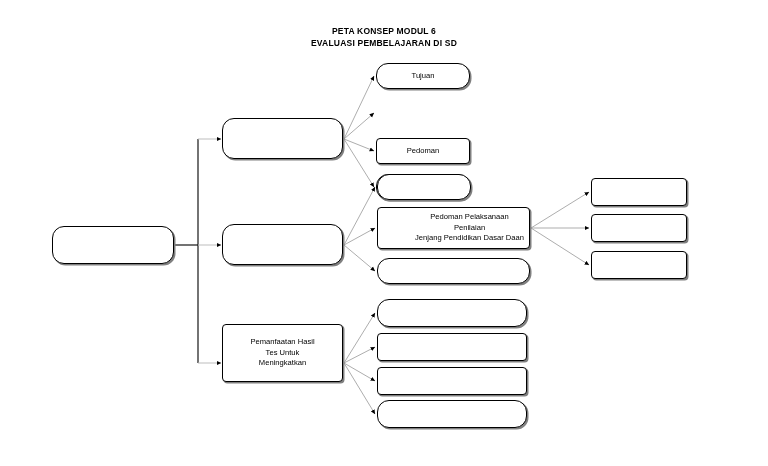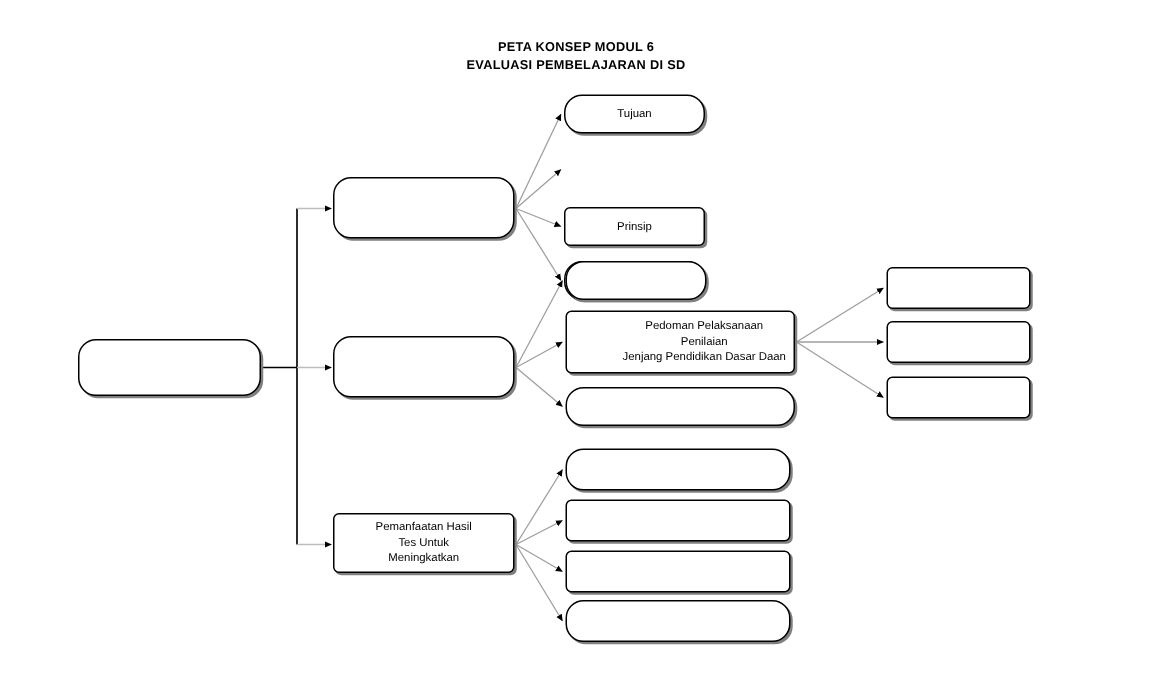--- a/index.html
+++ b/index.html
@@ -99,26 +99,26 @@
       <path d="M344,363 L375,347" stroke="#9e9e9e" stroke-width=".85" fill="none" marker-end="url(#ah)"></path>
       <path d="M344,363 L375,381" stroke="#9e9e9e" stroke-width=".85" fill="none" marker-end="url(#ah)"></path>
       <path d="M344,363 L375,414" stroke="#9e9e9e" stroke-width=".85" fill="none" marker-end="url(#ah)"></path>
     </g>
   </svg>
 
   <div class="node sq" style="left: 52px; top: 226px; width: 122px; height: 38px;"></div>
 
   <div class="node sq" style="left: 222px; top: 118px; width: 121px; height: 41px;"></div>
   <div class="node sq" style="left: 222px; top: 224px; width: 121px; height: 41px;"></div>
-  <div class="node" style="left: 222px; top: 342px; width: 121px; height: 40px;">Pemanfaatan Hasil
+  <div class="node" style="left: 222px; top: 324px; width: 121px; height: 58px;">Pemanfaatan Hasil
 Tes Untuk
 Meningkatkan</div>
 
   <div class="node sq" style="left: 376px; top: 63px; width: 94px; height: 26px;">Tujuan</div>
-  <div class="node" style="left: 376px; top: 138px; width: 94px; height: 26px;">Prinsip</div>
+  <div class="node" style="left: 376px; top: 138px; width: 94px; height: 26px;">Pedoman</div>
   <div class="node sq" style="left: 376px; top: 174px; width: 94px; height: 26px;"></div>
 
   <div class="node sq" style="left: 377px; top: 174px; width: 94px; height: 26px;"></div>
   <div class="node" style="left: 377px; top: 207px; width: 153px; height: 42px; padding-left: 36px;">Pedoman Pelaksanaan Penilaian
 Jenjang Pendidikan Dasar Daan</div>
   <div class="node sq" style="left: 377px; top: 258px; width: 153px; height: 26px;"></div>
 
   <div class="node" style="left: 591px; top: 178px; width: 96px; height: 28px;"></div>
   <div class="node" style="left: 591px; top: 214px; width: 96px; height: 28px;"></div>
   <div class="node" style="left: 591px; top: 251px; width: 96px; height: 28px;"></div>

